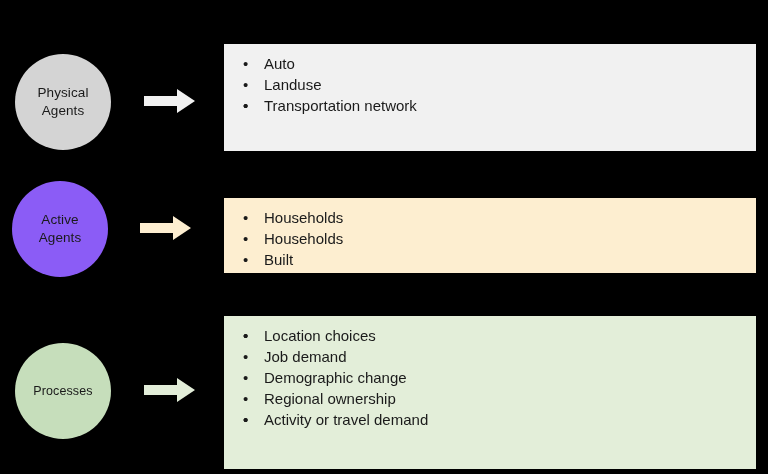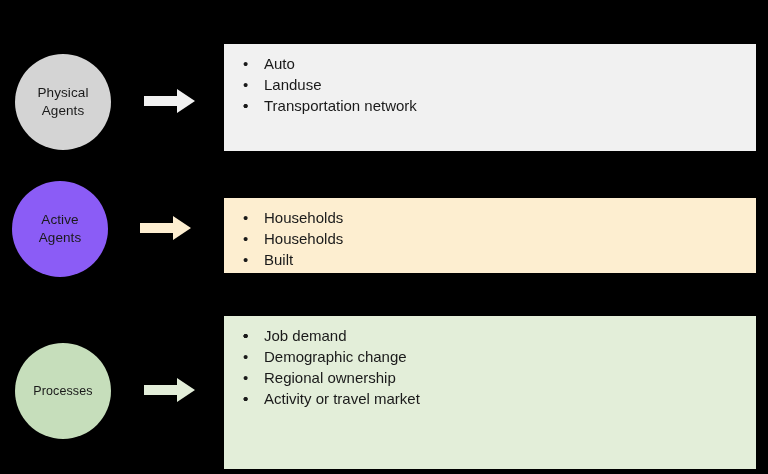--- a/index.html
+++ b/index.html
@@ -149,22 +149,22 @@
 
   <div id="arrow-processes" class="block-arrow">
     <svg width="52" height="28" viewBox="0 0 52 28" aria-hidden="true">
       <polygon points="0,9 33,9 33,2 51,14 33,26 33,19 0,19" fill="#e3eed9"></polygon>
     </svg>
   </div>
 
   <div id="box-processes" class="list-box">
     <ul>
       <li><span class="bullet">•</span></li>
-      <li><span class="bullet">•</span></li>
+      <li><span class="bullet">•</span><span>Location choices</span></li>
       <li><span class="bullet">•</span><span>Job demand</span></li>
       <li><span class="bullet">•</span><span>Demographic change</span></li>
       <li><span class="bullet">•</span><span>Regional ownership</span></li>
       <li><span class="bullet">•</span></li>
-      <li><span class="bullet">•</span><span>Activity or travel market</span></li>
+      <li><span class="bullet">•</span><span>Activity or travel demand</span></li>
     </ul>
   </div>
 
 </div>
 
 </body></html>

